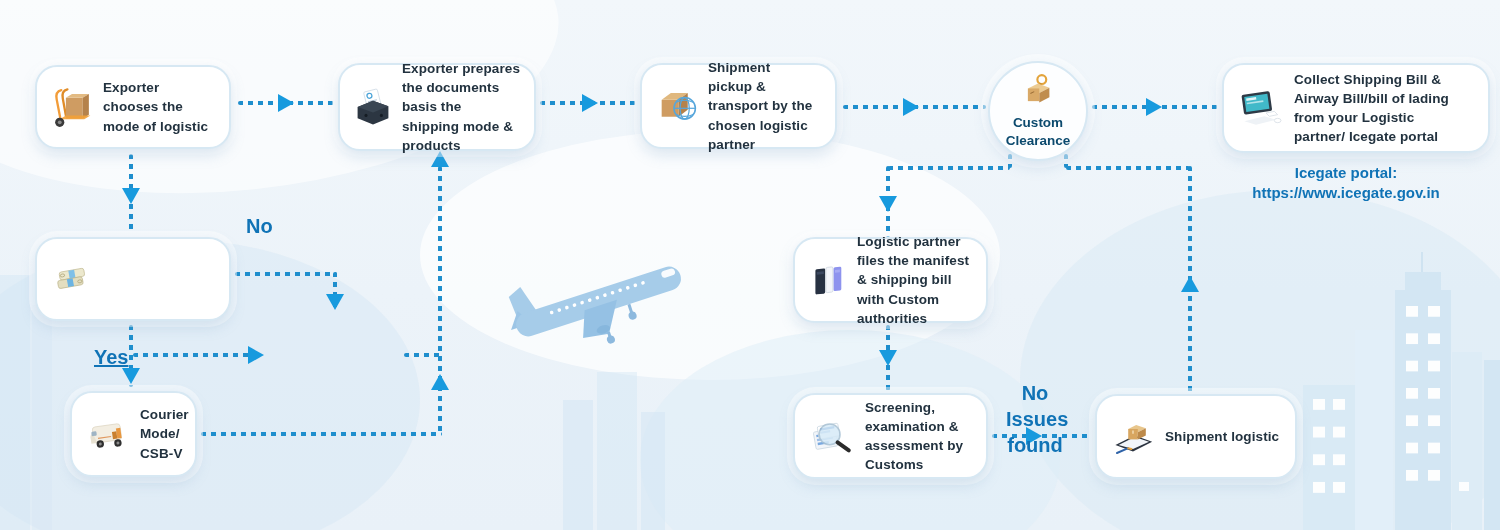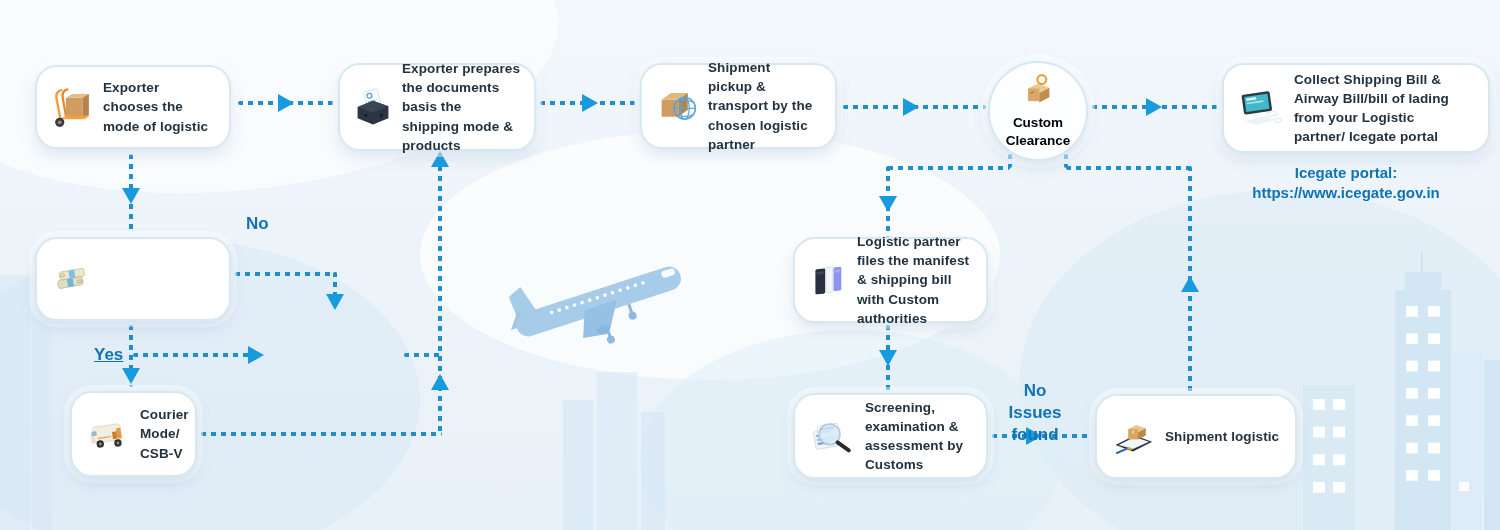--- a/index.html
+++ b/index.html
@@ -24,22 +24,22 @@
   
   .node{position:absolute;display:flex;align-items:center;gap:8px;z-index:4;
     background:#fff;border:2px solid #d7e8f3;border-radius:22px;
     box-shadow:0 6px 14px rgba(125,165,200,.25),0 0 0 6px rgba(255,255,255,.45);
     padding:10px 12px;box-sizing:border-box;}
   .node .lbl{font-size:13.5px;line-height:1.42;font-weight:600;color:#22323f;letter-spacing:.1px;}
   .node .ic{flex:0 0 auto;display:flex;align-items:center;justify-content:center;}
   .circle-node{position:absolute;z-index:4;display:flex;flex-direction:column;align-items:center;justify-content:center;
     background:#fdfeff;border:2px solid #d7e8f3;border-radius:50%;
     box-shadow:0 6px 14px rgba(125,165,200,.25),0 0 0 7px rgba(255,255,255,.5);box-sizing:border-box;}
-  .circle-node .lbl{font-size:13.5px;line-height:1.3;font-weight:600;color:#000000;text-align:center;}
-  .bluelabel{position:absolute;z-index:5;color:#1073b6;font-weight:bold;font-size:17px;line-height:1.3;}
+  .circle-node .lbl{font-size:13.5px;line-height:1.3;font-weight:600;color:#0c4a6e;text-align:center;}
+  .bluelabel{position:absolute;z-index:5;color:#1073b6;font-weight:bold;font-size:20px;line-height:1.3;}
   .portalnote{position:absolute;z-index:5;color:#1073b6;font-weight:bold;font-size:15px;line-height:1.35;text-align:center;}
   .portalnote .url{display:block;}
 </style>
 </head>
 <body>
 
 <div class="canvas">
 
   <div class="blob" style="left:-80px;top:-90px;width:640px;height:280px;background:rgba(255,255,255,.6);transform:rotate(-6deg);"></div>
   <div class="blob" style="left:420px;top:130px;width:580px;height:250px;background:rgba(255,255,255,.7);"></div>

